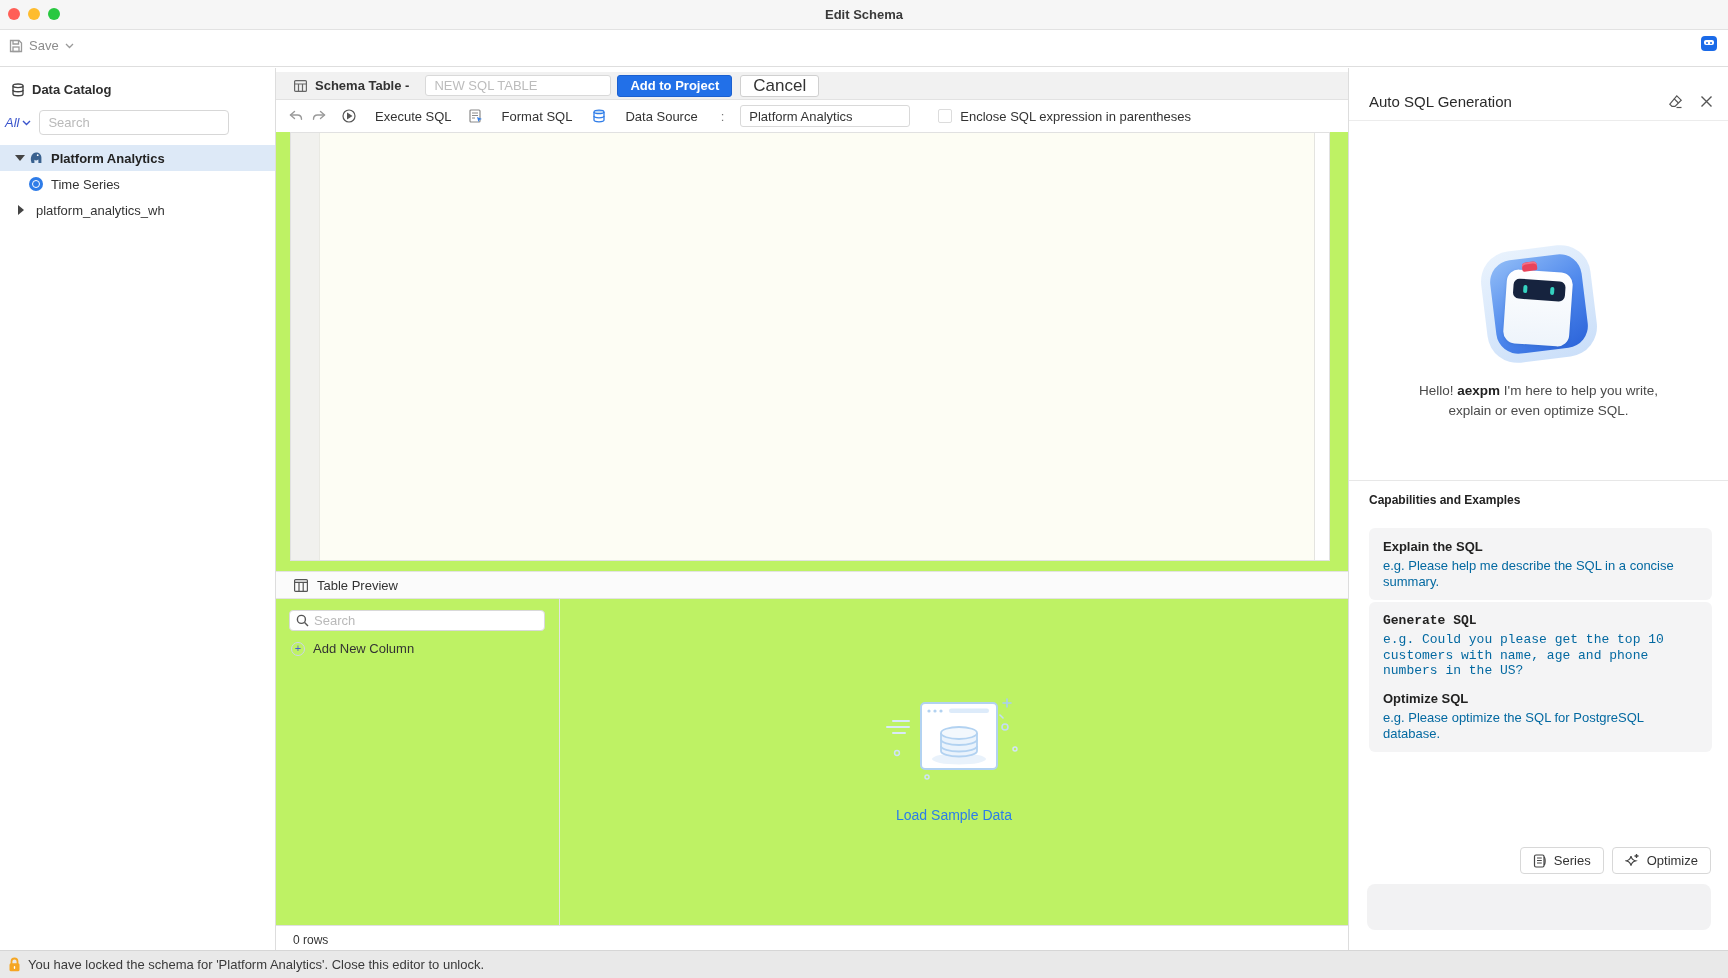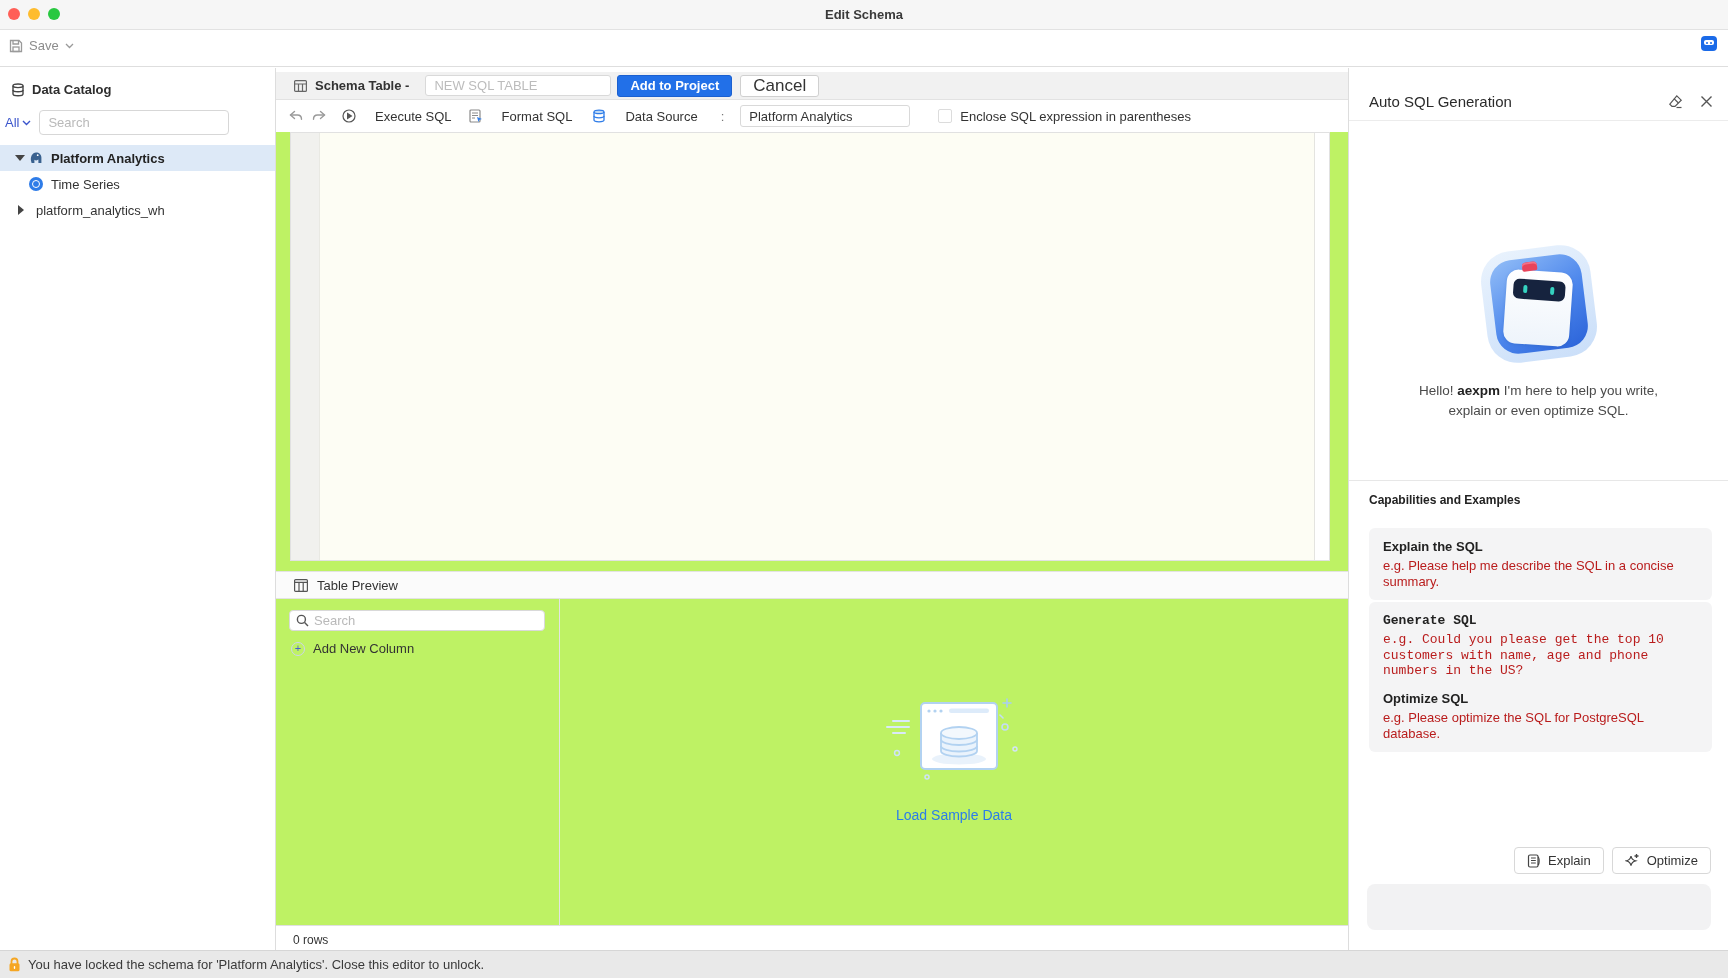--- a/index.html
+++ b/index.html
@@ -25,21 +25,21 @@
     background:#fff; border-radius:2px; }
   .ai-toggle::after { content:""; position:absolute; left:5px; top:5.5px; width:2px; height:2px;
     background:#1a6ae8; border-radius:1px; box-shadow:4px 0 0 #1a6ae8; }
 
   
   .sidebar { position:absolute; left:0; top:68px; width:276px; height:882px;
     background:#fff; border-right:1px solid #ddd; }
   .catalog-head { display:flex; align-items:center; gap:7px; margin:14px 0 0 11px;
     font-weight:bold; color:#2e2e2e; }
   .filter-row { display:flex; align-items:center; margin:13px 0 0 5px; }
-  .all-filter { color:#3b55cc; display:flex; align-items:center; gap:3px; }
+  .all-filter { color:#3b55cc; display:flex; align-items:center; gap:3px;font-style:italic; }
   .side-search { margin-left:8px; width:190px; height:25px; border:1px solid #d7d7d7;
     border-radius:4px; padding:0 8px; font-size:13px; font-family:inherit; color:#333; outline:none; }
   .side-search::placeholder { color:#b9b9b9; }
   .tree { margin-top:10px; }
   .tree-row { height:26px; display:flex; align-items:center; cursor:default; }
   .tree-row.selected { background:#dde9f7; }
   .tree-row .caret { width:12px; margin-left:14px; display:flex; justify-content:center; }
   .tree-row .spacer { width:12px; margin-left:14px; }
   .tree-row .tree-icon { margin-left:3px; display:flex; }
   .tree-row .label { margin-left:8px; }
@@ -129,21 +129,21 @@
 
   .hello { position:absolute; left:0; top:313px; width:100%; text-align:center;
     font-size:13.5px; color:#4a4a4a; line-height:20px; }
   .hello b { color:#222; }
 
   .panel-divider { position:absolute; left:0; top:412px; width:100%; border-top:1px solid #e7e7e7; }
   .cap-title { position:absolute; left:20px; top:425px; font-size:12px; font-weight:bold; color:#222; }
   .card { position:absolute; left:20px; width:343px; background:#f4f4f5; border-radius:6px;
     padding:11px 14px; }
   .card .card-title { font-weight:bold; color:#222; margin-bottom:4px; }
-  .card .card-desc { color:#b91c1c; line-height:15.5px; }
+  .card .card-desc { color:#0369a1; line-height:15.5px; }
   .card.c1 { top:460px; } .card.c2 { top:534px;font-family:Liberation Mono, monospace; } .card.c3 { top:612px; }
 
   .panel-actions { position:absolute; right:17px; top:779px; display:flex; gap:8px; }
   .panel-btn { height:27px; display:flex; align-items:center; gap:7px; padding:0 12px;
     background:#fff; border:1px solid #d8d8d8; border-radius:4px; font-size:13px; font-family:inherit;
     color:#333; cursor:default; }
   .panel-input { position:absolute; left:18px; right:17px; top:816px; height:46px;
     background:#f2f2f3; border-radius:8px; }
 
   
@@ -401,21 +401,21 @@
     <div class="card-desc">e.g. Please optimize the SQL for PostgreSQL database.</div>
   </div>
 
   <div class="panel-actions">
     <button class="panel-btn">
       <svg width="14" height="14" viewBox="0 0 14 14" fill="none" stroke="#444" stroke-width="1.2">
         <rect x="1.5" y="1" width="9.5" height="12" rx="1.5"></rect>
           <path d="M4 4 H8.8 M4 6.5 H8.8 M4 9 H8.8"></path>
           <path d="M11 3 C12.5 3.5 12.5 10.5 11 11"></path>
       </svg>
-      <span>Explain</span>
+      <span>Series</span>
     </button>
     <button class="panel-btn">
       <svg width="15" height="15" viewBox="0 0 15 15" fill="none" stroke="#444" stroke-width="1.2">
         <path d="M6 3 C6.5 6 7.5 7 10.5 7.8 C7.5 8.6 6.5 9.6 6 12.6 C5.5 9.6 4.5 8.6 1.5 7.8 C4.5 7 5.5 6 6 3 Z"></path>
         <path d="M11.5 1 V5 M9.5 3 H13.5" stroke-width="1.3"></path>
       </svg>
       <span>Optimize</span>
     </button>
   </div>
 

